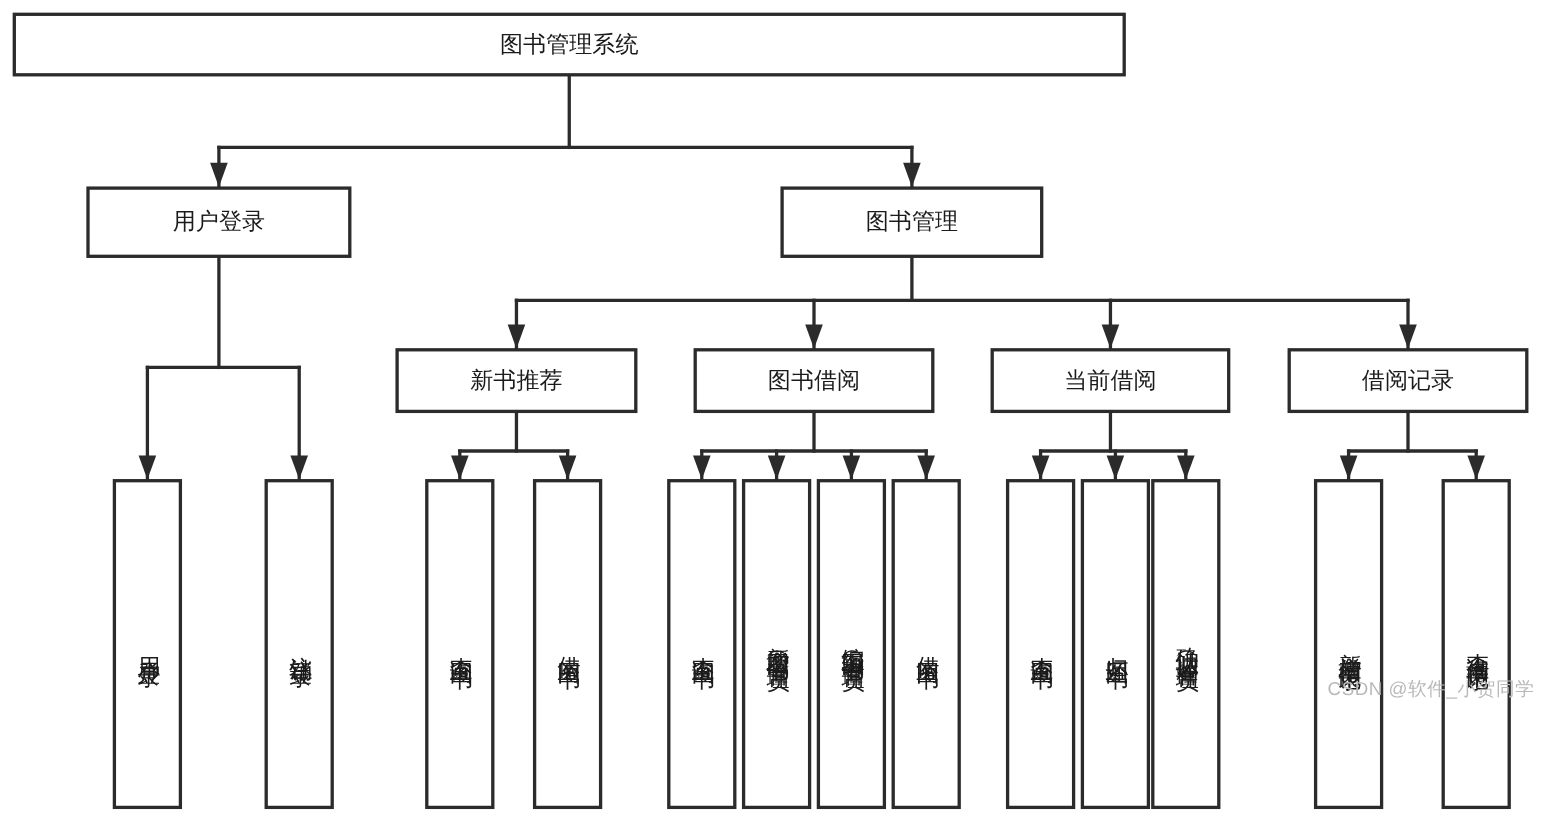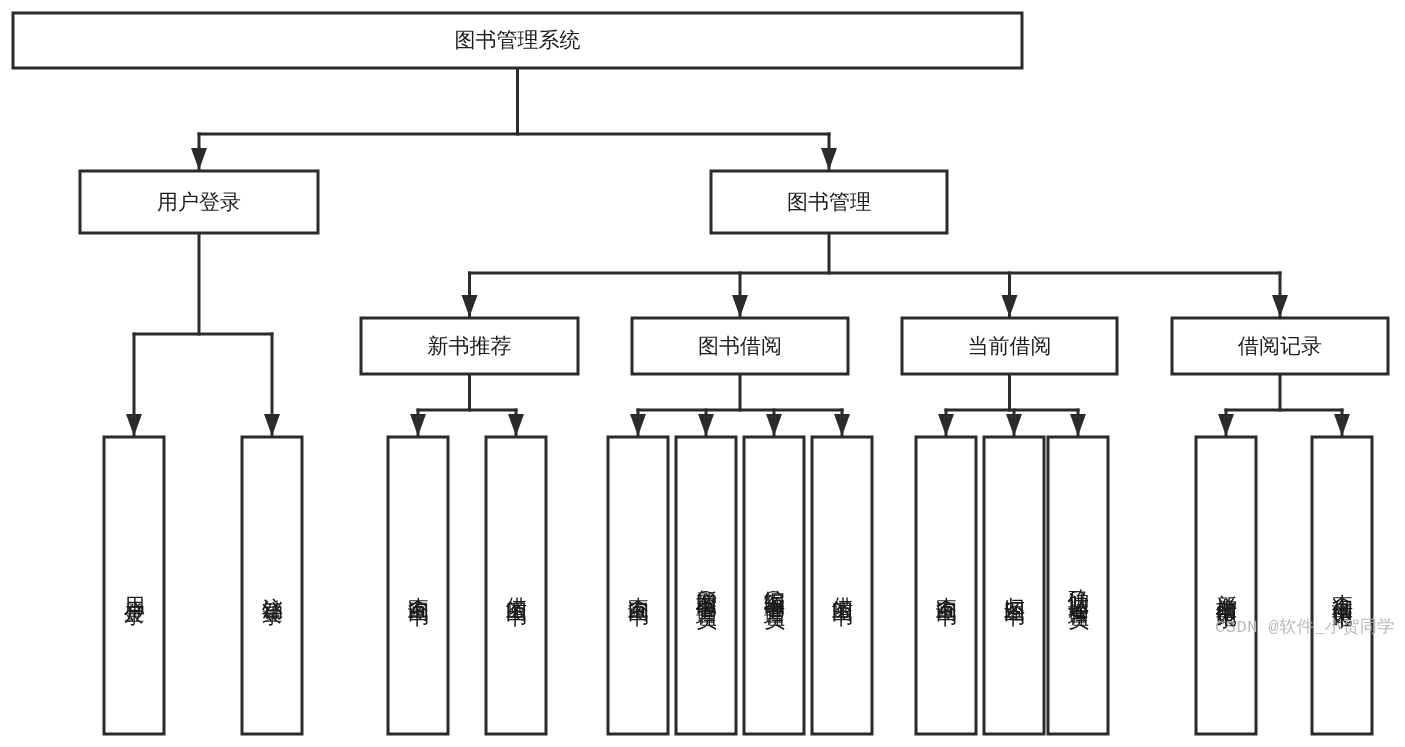--- a/index.html
+++ b/index.html
@@ -61,21 +61,21 @@
     display: flex;
     align-items: center;
     justify-content: center;
     white-space: nowrap;
     pointer-events: none;
   }
   .watermark {
     position: absolute;
     right: 10px;
     bottom: 4px;
-    font-family: Liberation Mono, monospace;
+    font-family: Liberation Sans, sans-serif;
     font-size: 17px;
     color: #b9b9b9;
     letter-spacing: 0.5px;
     white-space: nowrap;
   }
 </style>
 </head>
 <body>
 
 <div id="diagram-root">

